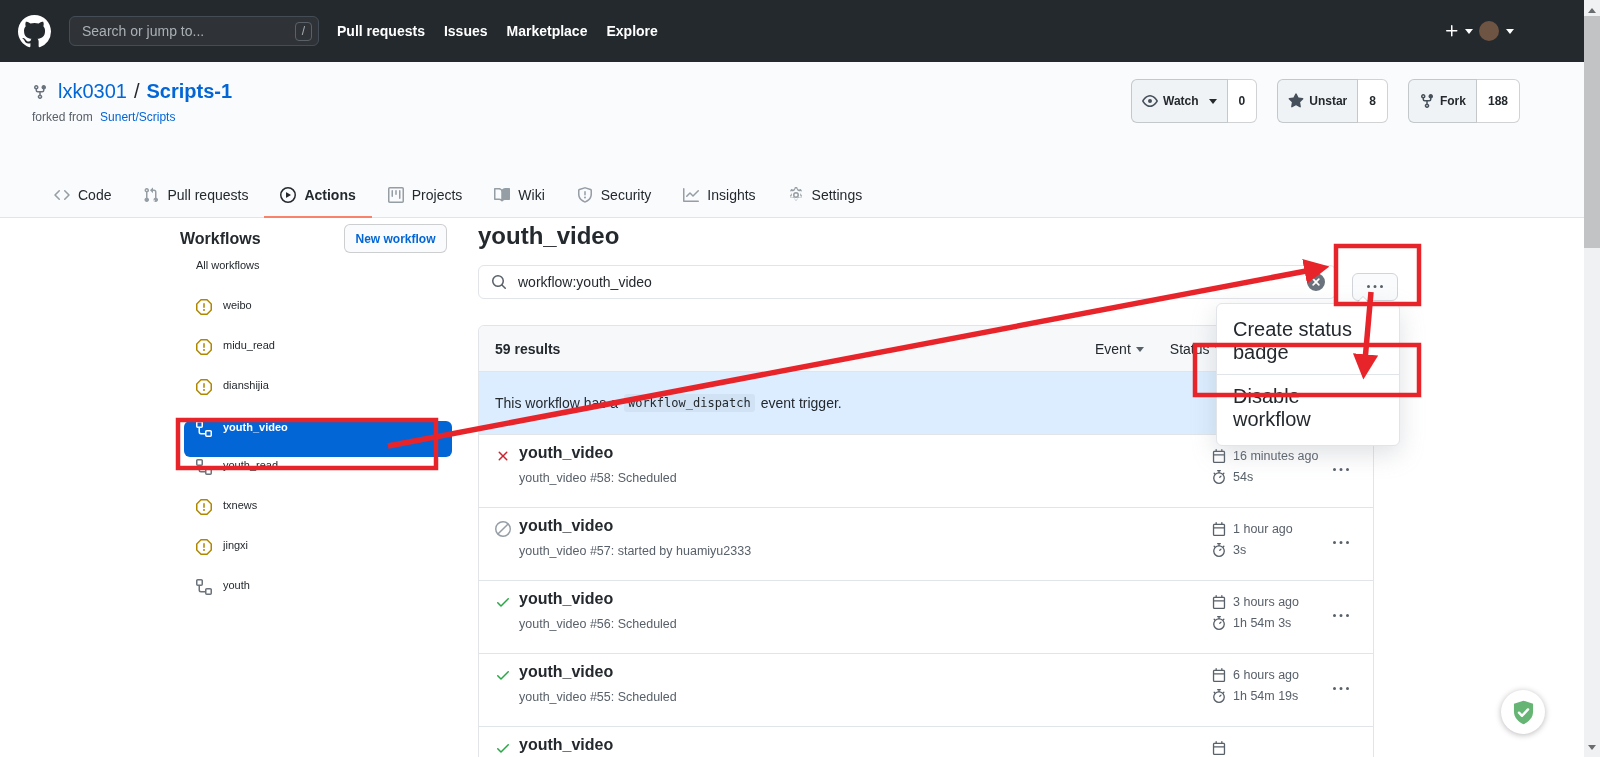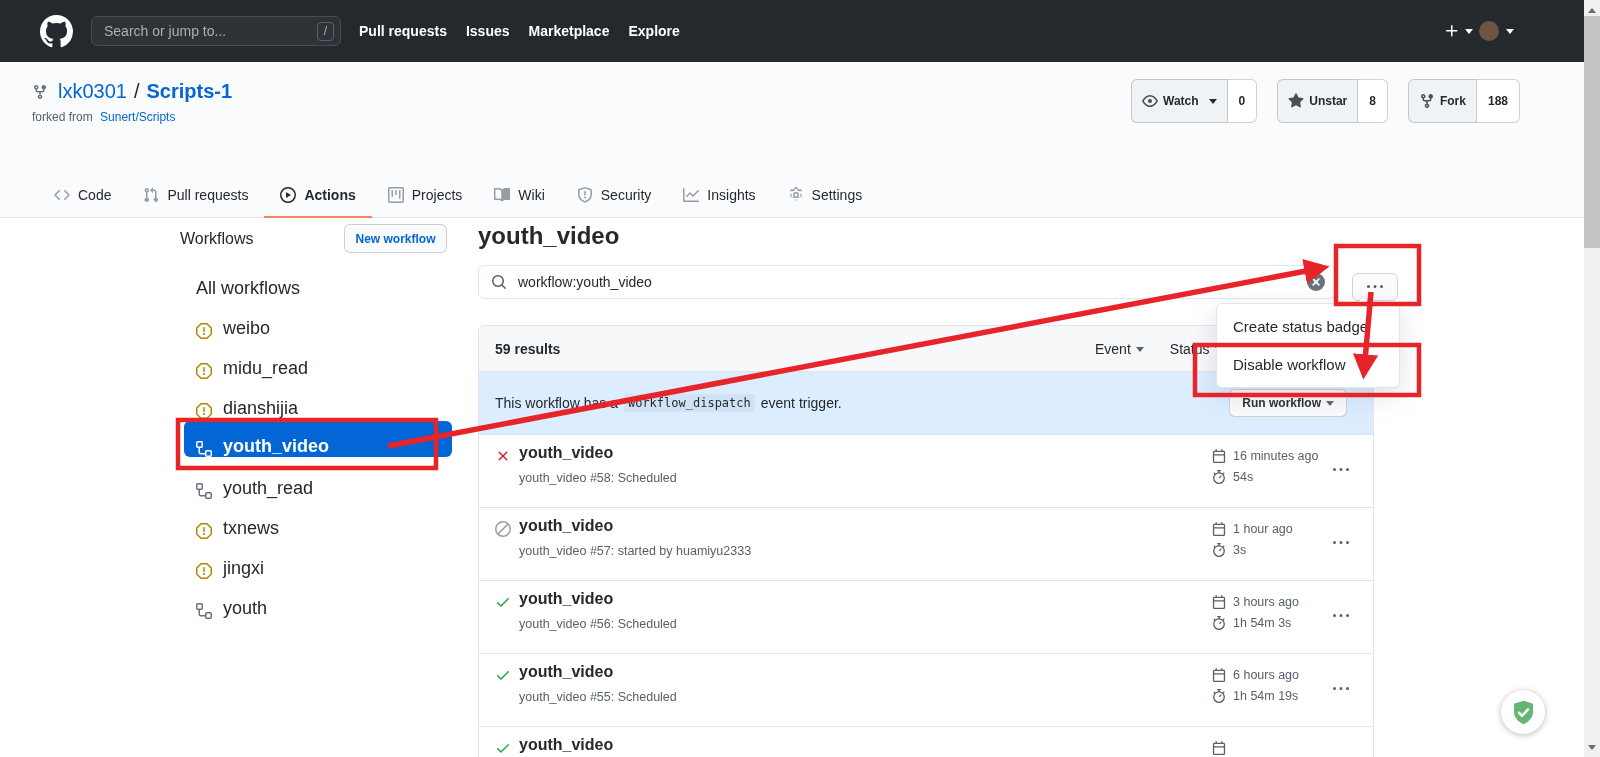--- a/index.html
+++ b/index.html
@@ -9,21 +9,21 @@
 }
 *{box-sizing:border-box}
 body{margin:0;background:#fff}
 .page{position:relative;width:1600px;height:757px;overflow:hidden;background:#fff;
   font-family:"Liberation Sans","DejaVu Sans",sans-serif;color:#24292e;font-size:14px}
 .octicon{display:inline-flex;line-height:0}
 .caret{display:inline-block;width:0;height:0;border:4px solid transparent;border-top:5px solid currentColor;margin-left:5px;transform:translateY(2px)}
 
 
 .topbar{position:absolute;left:0;top:0;width:1584px;height:62px;background:var(--headerbg);
-  display:flex;align-items:center;padding:0 70px 0 40px}
+  display:flex;align-items:center;padding:0 70px 0 18px}
 .logo{color:#fff;margin-right:18px}
 .gh-search{width:250px;height:30px;border:1px solid #444d56;border-radius:6px;display:flex;align-items:center;
   padding:0 6px 0 10px;background:rgba(255,255,255,0.05)}
 .gh-search input{flex:1;background:transparent;border:0;outline:0;color:#d7dadd;font-size:14px;min-width:0}
 .gh-search input::placeholder{color:#a9b0b6}
 .key-hint{border:1px solid #5a6269;border-radius:4px;color:#a9b0b6;font-size:12px;padding:0 6px;line-height:17px}
 .gnav{display:flex;gap:19px;margin-left:18px}
 .gnav a{color:#fff;font-weight:bold;font-size:14px;text-decoration:none;white-space:nowrap}
 .top-right{margin-left:auto;display:flex;align-items:center;gap:6px;color:#fff}
 .plus-group,.avatar-group{display:flex;align-items:center;cursor:pointer}
@@ -45,25 +45,25 @@
 .hbtn .octicon{color:#46505a}
 .hcount{display:flex;align-items:center;padding:3px 11px;background:#fff;border:1px solid rgba(27,31,35,0.2);
   border-left:0;border-radius:0 6px 6px 0}
 .tabs{position:absolute;left:38px;bottom:-1px;display:flex}
 .tab{display:flex;align-items:center;gap:8px;padding:13px 16px;font-size:14px;border-bottom:2px solid transparent;cursor:pointer;white-space:nowrap}
 .tab .octicon{color:#959da5}
 .tab.active{font-weight:bold;border-bottom-color:var(--tabline)}
 .tab.active .octicon{color:#24292e}
 
 
-.wf-title{position:absolute;left:180px;top:230px;font-size:16px;font-weight:normal}
+.wf-title{position:absolute;left:180px;top:230px;font-size:16px;font-weight:bold}
 .new-wf-btn{position:absolute;left:344px;top:224px;width:103px;height:29px;color:var(--blue);font-size:12px;font-weight:bold;
   background:#fafbfc;border:1px solid rgba(27,31,35,0.2);border-radius:6px;display:flex;align-items:center;justify-content:center;cursor:pointer}
 .wf-list{position:absolute;left:176px;top:259px;width:280px}
-.wf-row{height:40px;display:flex;align-items:flex-end;padding-left:20px;font-size:18px;color:#24292e;cursor:pointer}
+.wf-row{height:40px;display:flex;align-items:flex-start;padding-left:20px;font-size:11px;color:#24292e;cursor:pointer}
 .wf-row .octicon{margin-right:11px}
 .wf-row.warning .octicon{color:var(--warning)}
 .wf-row.workflow .octicon{color:#6a737d}
 .wf-row.selected{background:var(--blue);color:#fff;border-radius:6px;margin:2px 0 2px 8px;width:268px;height:36px;font-weight:bold;padding-left:12px}
 .wf-row.selected .octicon{color:#fff}
 
 
 .main-title{position:absolute;left:478px;top:222px;font-size:24px;font-weight:bold}
 .wf-search{position:absolute;left:478px;top:265px;width:858px;height:34px;border:1px solid #e1e4e8;border-radius:6px;
   display:flex;align-items:center;padding:0 10px 0 12px;background:#fff}
@@ -93,21 +93,21 @@
 .run-sub{position:absolute;left:40px;top:36px;font-size:12.5px;color:#586069}
 .run-meta{position:absolute;left:733px;top:10px;font-size:12.5px;color:#586069}
 .meta-line{display:flex;align-items:center;gap:7px;height:21px}
 .run-kebab{position:absolute;left:854px;top:27px;color:#586069;background:none;border:0;padding:0;cursor:pointer}
 
 
 .menu{position:absolute;left:1216px;top:303px;width:184px;background:#fff;border:1px solid #e1e4e8;border-radius:6px;
   box-shadow:0 8px 24px rgba(149,157,165,0.3);z-index:20;padding:4px 0}
 .menu::before{content:"";position:absolute;top:-16px;left:138px;border:8px solid transparent;border-bottom-color:rgba(27,31,35,0.15)}
 .menu::after{content:"";position:absolute;top:-14px;left:139px;border:7px solid transparent;border-bottom-color:#fff}
-.menu-item{padding:10px 16px;font-size:15px;color:#24292e;cursor:pointer}
+.menu-item{padding:10px 16px;font-size:20px;color:#24292e;cursor:pointer}
 .menu-item + .menu-item{border-top:1px solid #e1e4e8}
 
 
 .anno-layer{position:absolute;left:0;top:0;width:1600px;height:757px;z-index:50;pointer-events:none}
 
 
 .adguard{position:absolute;left:1501px;top:690px;width:44px;height:44px;border-radius:50%;background:#fff;
   box-shadow:0 1px 6px rgba(0,0,0,0.28);display:flex;align-items:center;justify-content:center;z-index:60;cursor:pointer}
 .scrollbar{position:absolute;left:1584px;top:0;width:16px;height:757px;background:#f0f1f2;z-index:10}
 .sb-up,.sb-down{position:absolute;left:0;width:16px;height:16px;display:flex;align-items:center;justify-content:center;cursor:pointer}

